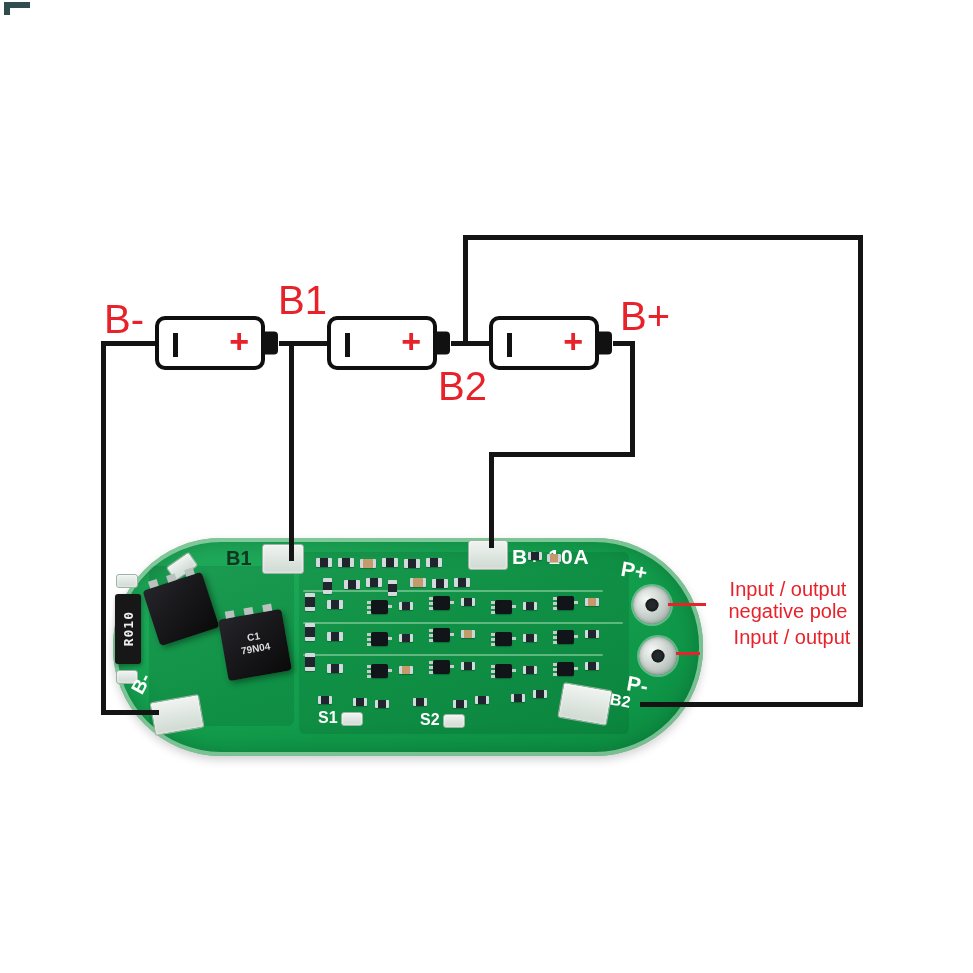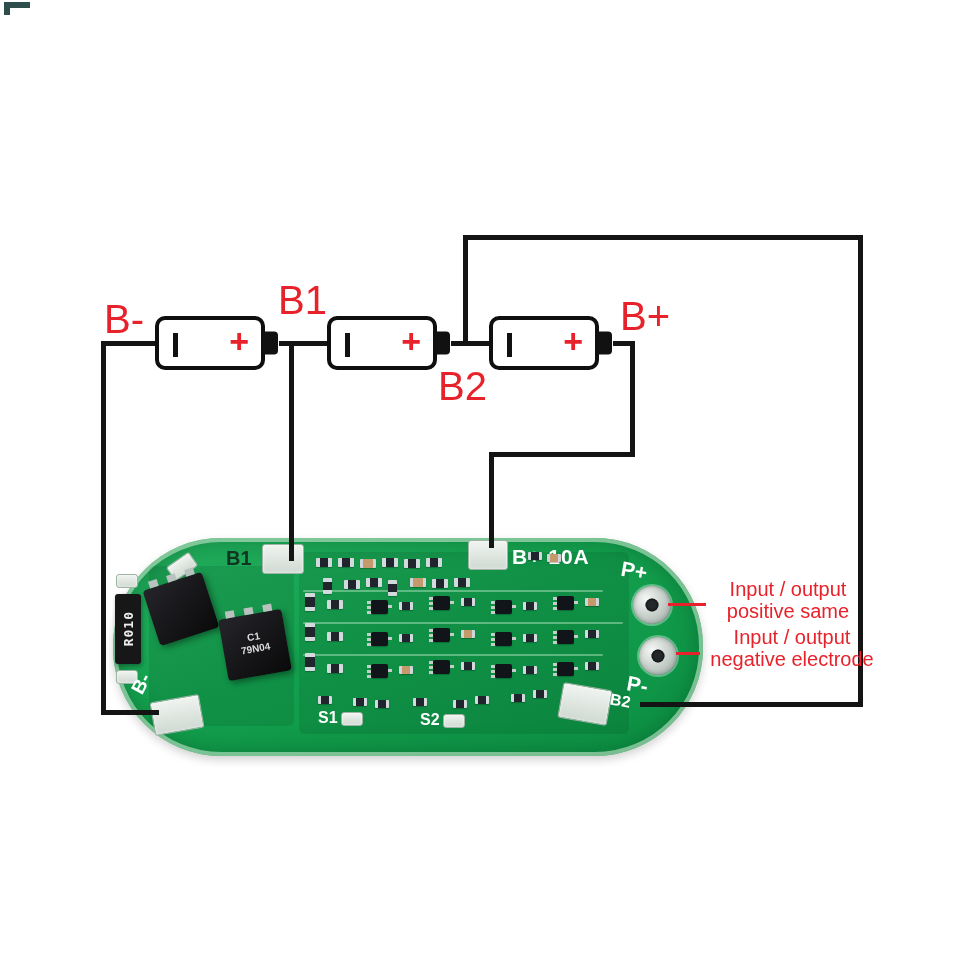--- a/index.html
+++ b/index.html
@@ -229,23 +229,22 @@
         <div class="smd t0" style="left: 340px; top: 162px; width: 14px; height: 8px;"></div>
         <div class="smd t0" style="left: 362px; top: 158px; width: 14px; height: 8px;"></div>
         <div class="smd t0" style="left: 398px; top: 156px; width: 14px; height: 8px;"></div>
         <div class="smd t0" style="left: 420px; top: 152px; width: 14px; height: 8px;"></div>
       </div>
   </div>
 
   <div class="ann-line" style="left:668px;top:603px;width:38px"></div>
   <div class="ann" style="left:704px;top:578px;width:168px">
     <div>Input / output</div>
-    <div>positive same</div>
+    <div>negative pole</div>
   </div>
 
   <div class="ann-line" style="left:676px;top:652px;width:24px"></div>
   <div class="ann" style="left:692px;top:626px;width:200px">
     <div>Input / output</div>
-    <div>negative electrode</div>
   </div>
 
 
 </div>
 
 </body></html>

